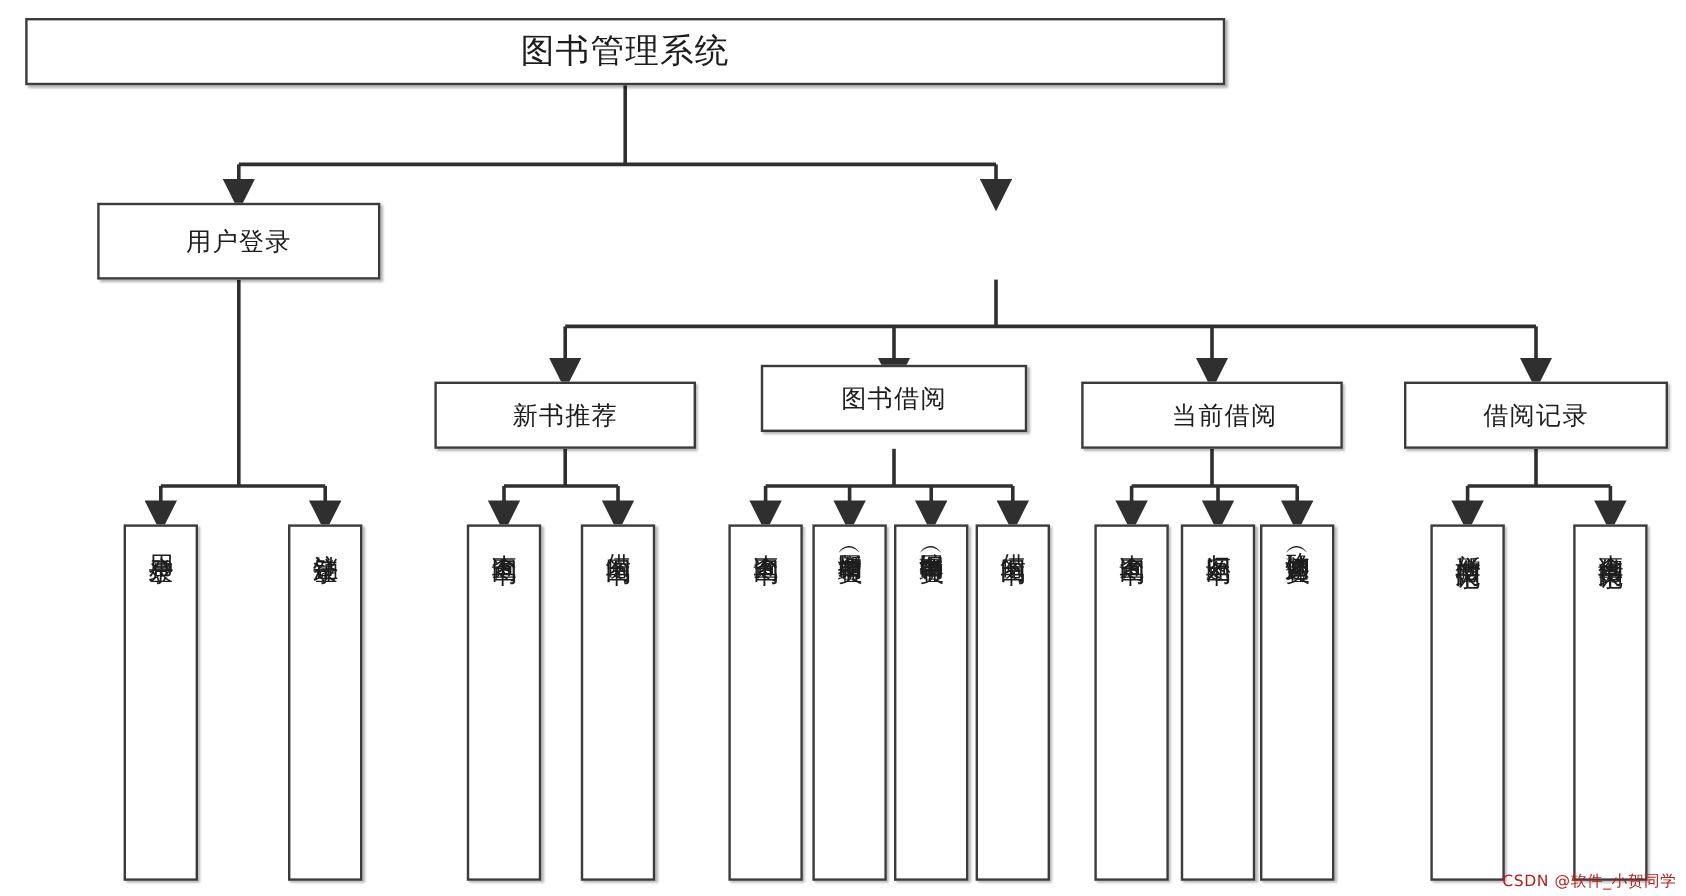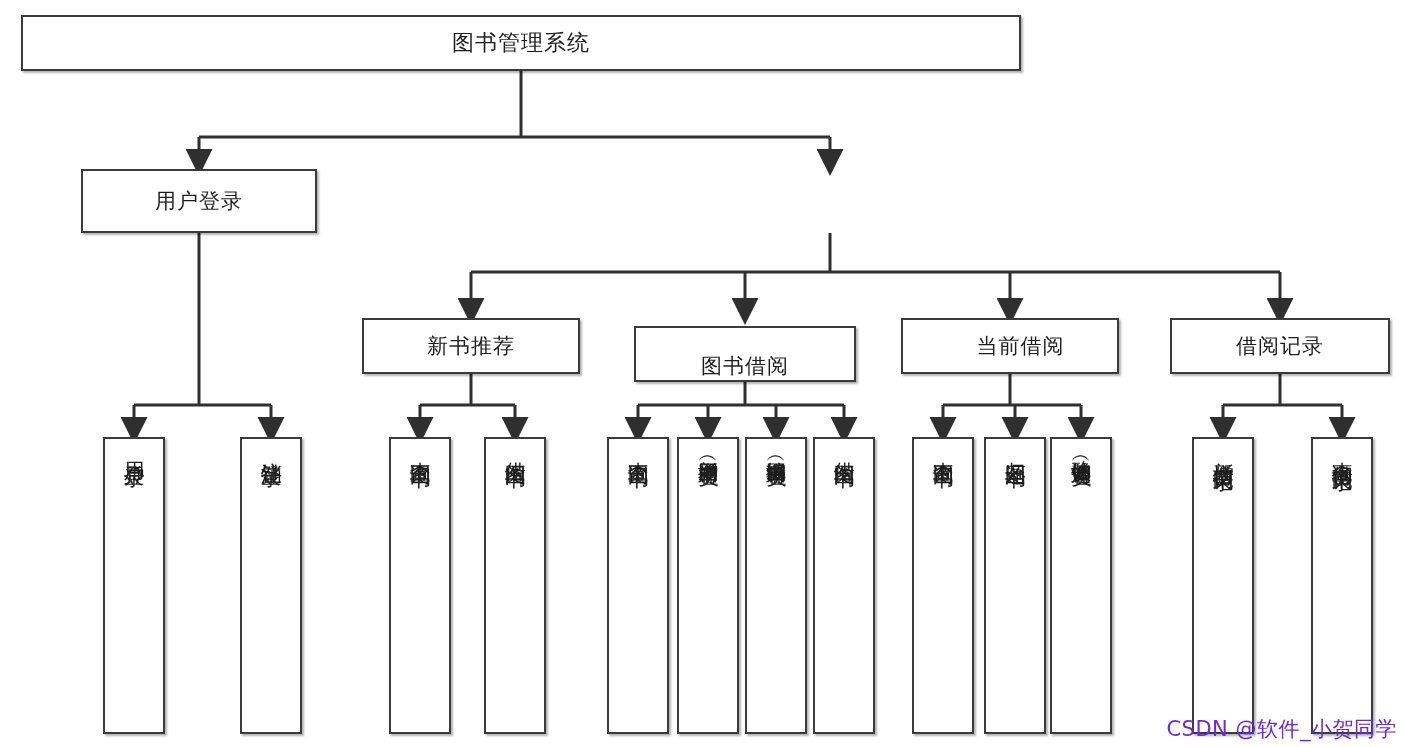--- a/index.html
+++ b/index.html
@@ -34,21 +34,21 @@
     display: flex;
     align-items: center;
     justify-content: center;
     color: #1d1d1d;
   }
   .node.horiz {
     font-size: 21px;
     letter-spacing: 1px;
   }
   .node.root {
-    font-size: 22px;
+    font-size: 28px;
   }
   .node.leaf {
     align-items: flex-start;
     justify-content: center;
     padding-top: 6px;
   }
   .vtext {
     writing-mode: vertical-rl;
     text-orientation: upright;
     font-size: 21px;
@@ -58,22 +58,22 @@
     text-align: start;
   }
   .vtext.tall {
     font-size: 20px;
     letter-spacing: 1px;
   }
   .watermark {
     position: absolute;
     right: 8px;
     bottom: 4px;
-    font-size: 21px;
-    color: #6d28d9;
+    font-size: 13px;
+    color: #b91c1c;
     letter-spacing: 0.5px;
     white-space: nowrap;
     user-select: none;
   }
 </style>
 </head>
 <body>
 
 <div id="canvas">
 
@@ -131,21 +131,21 @@
     <span>图书管理系统</span>
   </div>
 
   <div class="node horiz" style="left:81px; top:169px; width:236px; height:64px;">
     <span>用户登录</span>
   </div>
 
   <div class="node horiz" style="left:362px; top:318px; width:218px; height:56px;text-align:right;">
     <span>新书推荐</span>
   </div>
-  <div class="node horiz" style="left:634px; top:326px; width:222px; height:56px;align-items:flex-end;">
+  <div class="node horiz" style="left:634px; top:304px; width:222px; height:56px;">
     <span>图书借阅</span>
   </div>
   <div class="node horiz" style="left:901px; top:318px; width:218px; height:56px;padding-left:21px;">
     <span>当前借阅</span>
   </div>
   <div class="node horiz" style="left:1170px; top:318px; width:220px; height:56px;">
     <span>借阅记录</span>
   </div>
 
   <div class="node leaf" style="left:103px; top:437px; width:62px; height:297px;">

